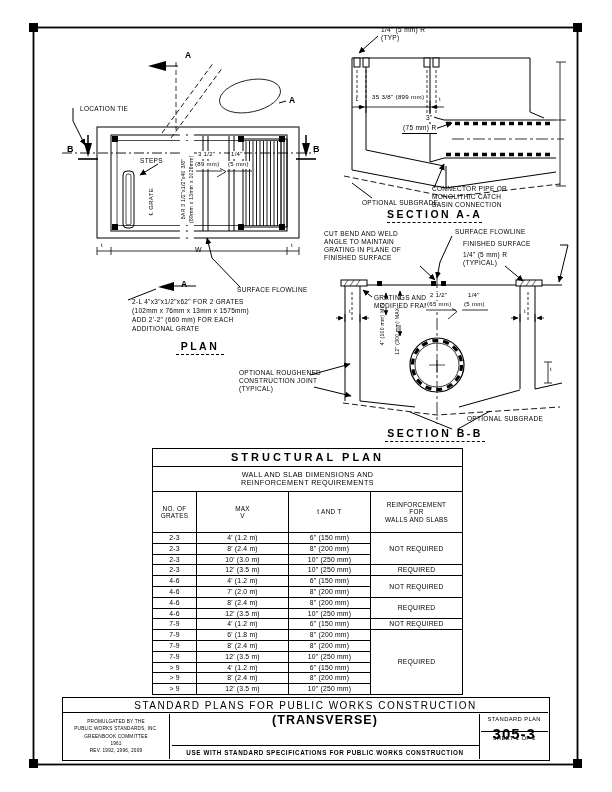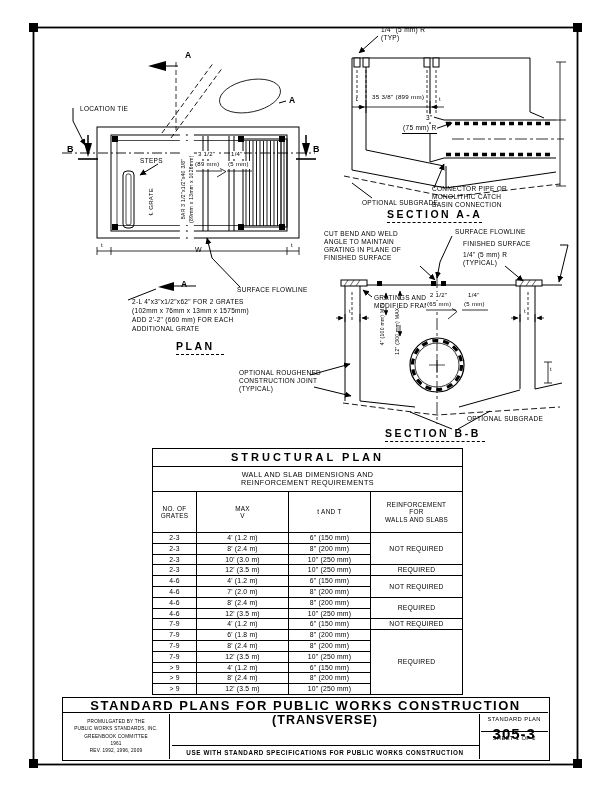--- a/index.html
+++ b/index.html
@@ -6,21 +6,21 @@
   #page{position:relative;width:612px;height:792px;background:#ffffff;overflow:hidden;
         font-family:"Liberation Sans",sans-serif;color:#000;}
   #linework{position:absolute;left:0;top:0;}
   .lb{position:absolute;font:6.5px/1.25 "Liberation Sans",sans-serif;letter-spacing:.3px;
       color:#000;white-space:nowrap;}
   .f5{font-size:5px;} .f55{font-size:5.5px;} .f6{font-size:6px;} .f62{font-size:6.2px;}
   .f7{font-size:7px;} .f85{font-size:8.5px;} .f9{font-size:9px;font-weight:bold;}
   .wbg{background:#fff;padding:0 1px;}
   .ul{border-bottom:1px solid #000;padding-bottom:1px;}
   .rot{transform:rotate(-90deg);text-align:center;}
-  .ttl{font-size:10.5px;letter-spacing:2.5px;text-align:left;
+  .ttl{font-size:10.5px;letter-spacing:2.5px;text-align:center;
        border-bottom:1px dashed #000;padding-bottom:1px;font-weight:bold;}
   
   #structural-table{position:absolute;left:152px;top:448px;width:310px;}
   #structural-table table{border-collapse:collapse;table-layout:fixed;width:310px;}
   #structural-table td{border:1px solid #000;padding:0;text-align:center;vertical-align:middle;
        font:6.8px/1.15 "Liberation Sans",sans-serif;letter-spacing:.2px;}
   #structural-table td.t-title{font-size:11px;letter-spacing:3px;height:17px;font-weight:bold;}
   #structural-table td.t-sub{font-size:7.2px;height:24px;letter-spacing:.4px;}
   #structural-table td.t-head{font-size:6.4px;height:40px;letter-spacing:.3px;}
   #structural-table tr.data{height:10.8px;}
@@ -345,21 +345,21 @@
             <td>&gt; 9</td>
             <td>12' (3.5 m)</td>
             <td>10" (250 mm)</td>
           </tr>
         </tbody>
       </table>
     </div>
 
   <div class="tb" style="left:62px;top:697px;width:488px;height:64px;">
     <div class="tb-cell" style="left:0;top:0;width:485px;height:15px;border-bottom:1.5px solid #000;
-         font-size:13px;letter-spacing:1.5px;line-height:15px;font-weight:bold;">STANDARD PLANS FOR PUBLIC WORKS CONSTRUCTION</div>
+         font-size:10px;letter-spacing:1.5px;line-height:15px;font-weight:normal;">STANDARD PLANS FOR PUBLIC WORKS CONSTRUCTION</div>
     <div class="tb-cell" style="left:0;top:16px;width:107px;height:45px;border-right:1.5px solid #000;
          font-size:4.7px;line-height:1.55;padding-top:4px;letter-spacing:.2px;">
       <div>PROMULGATED BY THE</div>
       <div>PUBLIC WORKS STANDARDS, INC.</div>
       <div>GREENBOOK COMMITTEE</div>
       <div>1961</div>
       <div>REV. 1992, 1996, 2009</div>
     </div>
     <div class="tb-cell" style="left:108.5px;top:16px;width:308px;height:45px;border-right:1.5px solid #000;">
       <div style="font-size:12.5px;font-weight:bold;letter-spacing:1px;line-height:13px;">(TRANSVERSE)</div>

